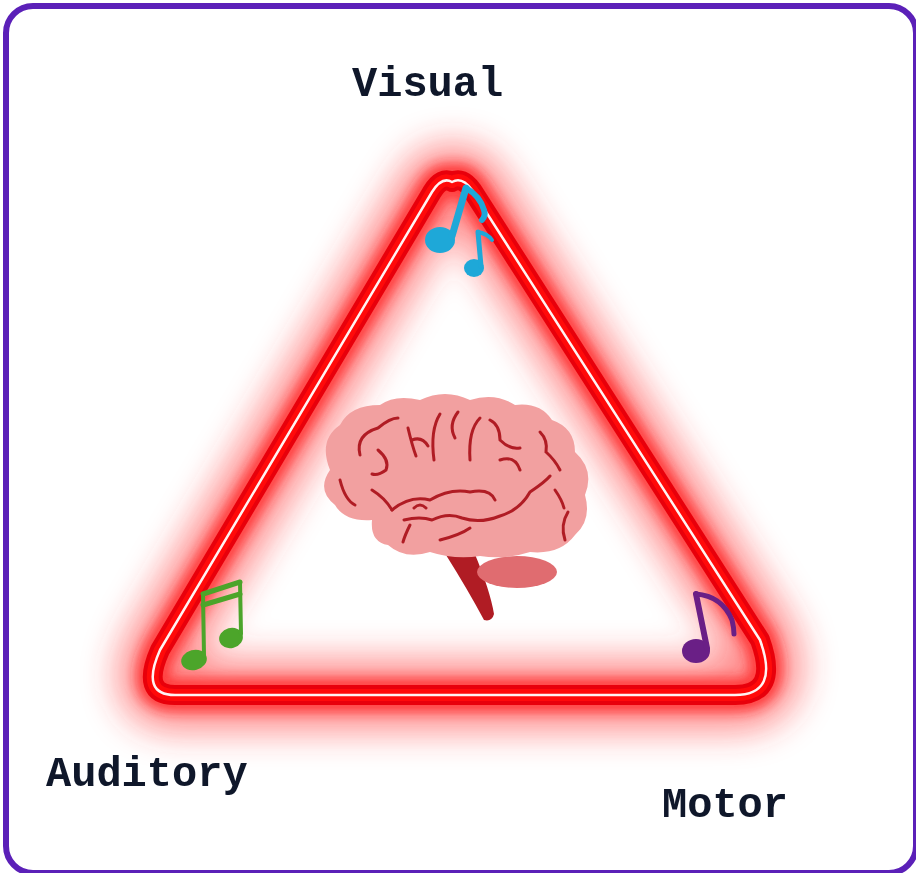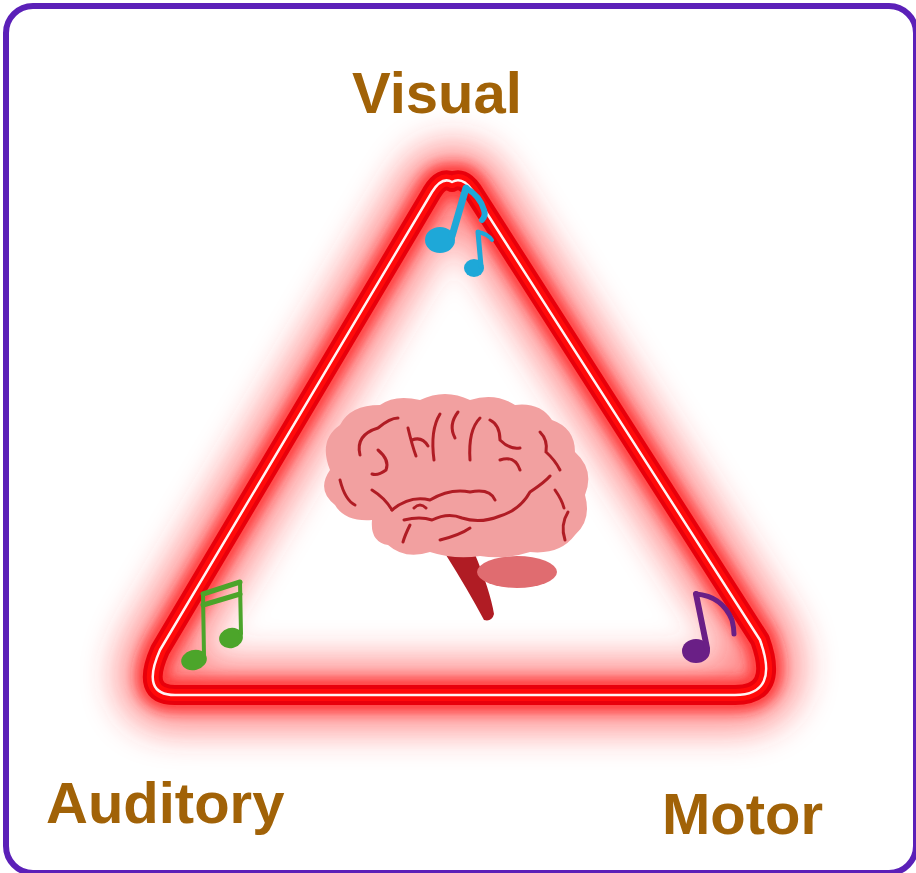--- a/index.html
+++ b/index.html
@@ -3,25 +3,25 @@
 <meta charset="utf-8">
 <style>
   html, body { margin: 0; padding: 0; background: #ffffff; }
   body { width: 916px; height: 873px; position: relative; overflow: hidden; }
   .frame {
     position: absolute; left: 3px; top: 3px; width: 904px; height: 861px;
     border: 6px solid #5b20b8; border-radius: 30px; background: #ffffff;
     box-sizing: content-box;
   }
   .label {
-    position: absolute; font-family: Liberation Sans, sans-serif; font-weight: bold;
-    color: #a16207; font-size: 58px; letter-spacing: 0px; line-height: 1;
+    position: absolute; font-family: Liberation Mono, monospace; font-weight: bold;
+    color: #0f172a; font-size: 42px; letter-spacing: 0px; line-height: 1;
   }
   #lbl-visual { left: 352px; top: 64px; }
-  #lbl-auditory { left: 46px; top: 754px; margin-top: 20px; }
+  #lbl-auditory { left: 46px; top: 754px; }
   #lbl-motor { left: 662px; top: 785px; }
   svg.art { position: absolute; left: 0; top: 0; }
 </style>
 </head>
 <body>
 
 <div class="frame"></div>
 
 <svg class="art" width="916" height="873" viewBox="0 0 916 873">
   <defs>

